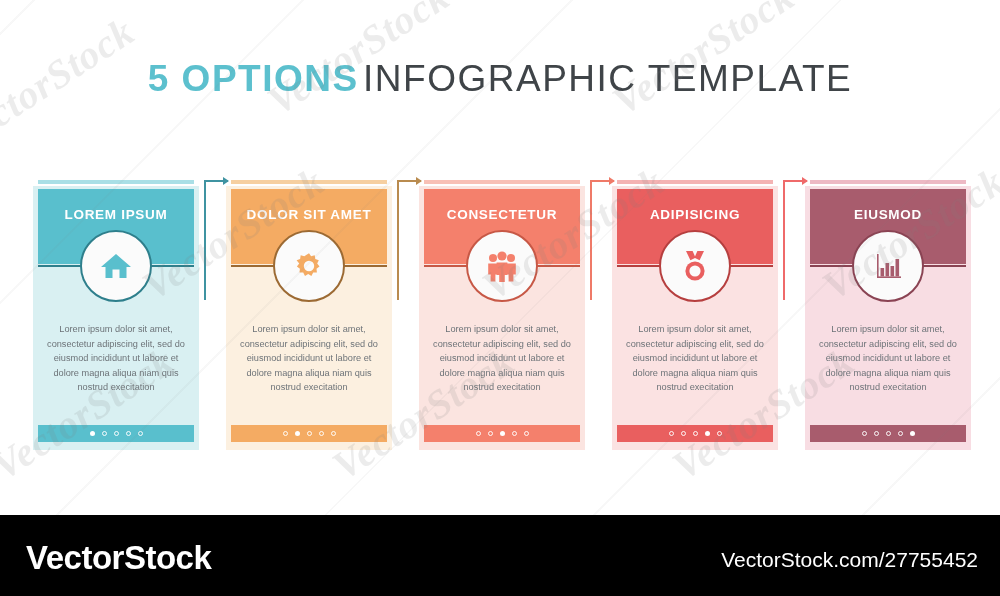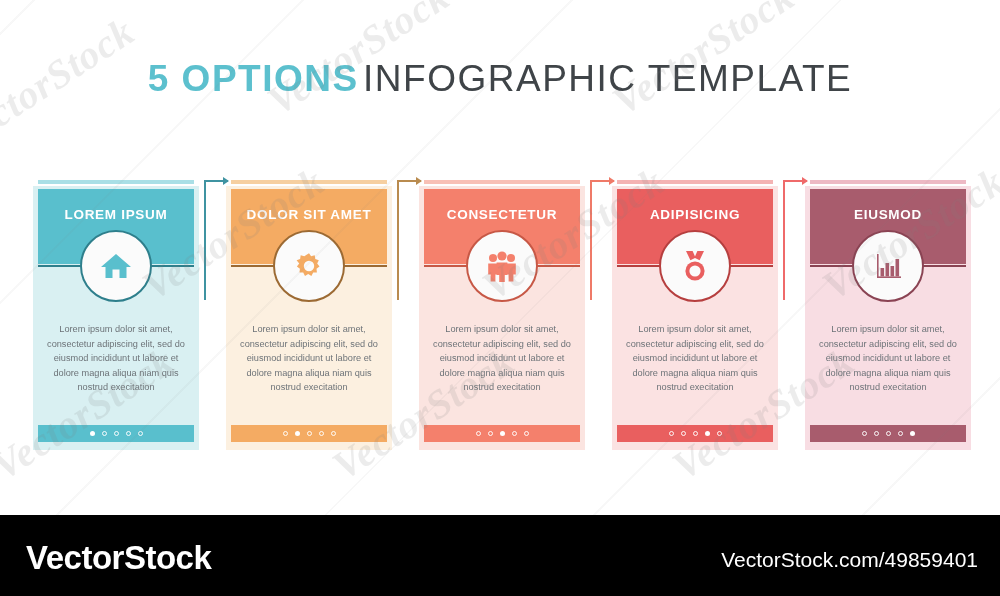--- a/index.html
+++ b/index.html
@@ -276,14 +276,14 @@
 <div class="wm-text" style="left:-60px; top:60px;">VectorStock</div>
 <div class="wm-text" style="left:130px; top:210px;">VectorStock</div>
 <div class="wm-text" style="left:470px; top:210px;">VectorStock</div>
 <div class="wm-text" style="left:810px; top:210px;">VectorStock</div>
 <div class="wm-text" style="left:-20px; top:390px;">VectorStock</div>
 <div class="wm-text" style="left:320px; top:390px;">VectorStock</div>
 <div class="wm-text" style="left:660px; top:390px;">VectorStock</div>
 
 <div class="botbar">
   <div class="logo">VectorStock</div>
-  <div class="url">VectorStock.com/49859401</div>
+  <div class="url">VectorStock.com/27755452</div>
 </div>
 
 </body></html>

